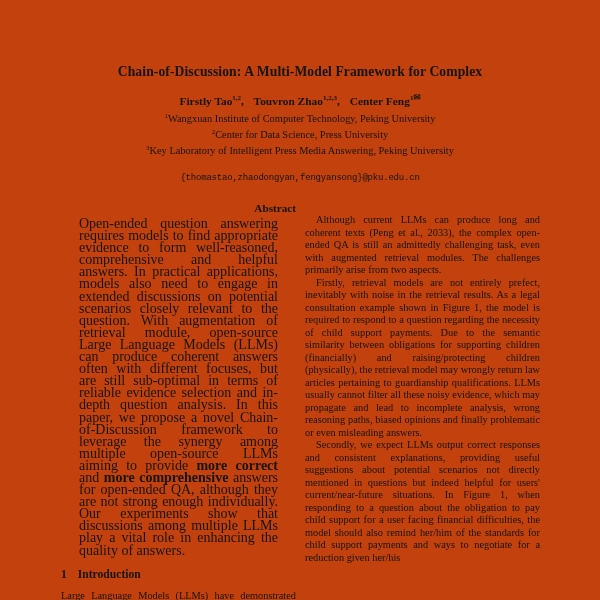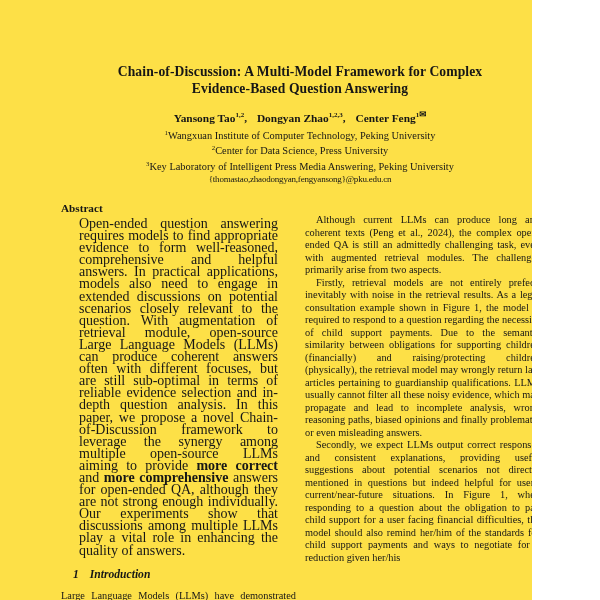--- a/index.html
+++ b/index.html
@@ -1,62 +1,61 @@
 <!DOCTYPE html>
 <html><head>
 <meta charset="utf-8">
 <style>
   html,body { margin:0; padding:0; }
   .page {
-    position:relative; width:532px; height:600px;
-    background:#fde047; overflow:hidden;
+    position:relative; width:600px; height:600px;
+    background:#c2410c; overflow:hidden;
     font-family:"Liberation Serif", serif; color:#161616;
   }
   
   .header { position:absolute; top:64px; left:0; width:600px; text-align:center; }
   .title { font-weight:bold; font-size:13.6px; line-height:16.5px; letter-spacing:0.1px; }
   .authors { margin-top:12px; font-weight:bold; font-size:11.4px; }
   .authors sup { font-size:7px; font-weight:bold; }
   .author-sep { margin-right:7px; }
   .env-mark { font-size:8.5px; vertical-align:super; }
   .affils { margin-top:3px; font-size:10.4px; line-height:12.2px; }
   .affils sup { font-size:6.8px; }
-  .email { margin-top:0; font-family:Liberation Serif, serif; font-size:9px; letter-spacing:-0.2px; }
+  .email { margin-top:16px; font-family:Liberation Mono, monospace; font-size:9px; letter-spacing:-0.2px; }
   
   .col-left  { position:absolute; left:61px;  top:202px; width:235px; }
   .col-right { position:absolute; left:305px; top:214px; width:235px; }
-  .abstract-heading { text-align:left; font-weight:bold; font-size:11.2px; margin:0 0 0 0; }
+  .abstract-heading { text-align:right; font-weight:bold; font-size:11.2px; margin:0 0 0 0; }
   .abstract-body {
     margin:4px; padding:0 14px; font-size:14px; line-height:12.1px;
     text-align:justify; text-justify:inter-word;
   }
   .abstract-body b { font-weight:bold; }
-  .sec-heading { margin:11px 0 9px 12px; font-weight:bold; font-size:11.6px;font-style:italic; }
+  .sec-heading { margin:11px 0 9px 0; font-weight:bold; font-size:11.6px; }
   .sec-num { display:inline-block; margin-right:11px; }
   .body-par {
     margin:0; font-size:10.35px; line-height:12.5px;
     text-align:justify; text-justify:inter-word;
   }
   .indent { text-indent:11px; }
   .inline { display:inline; }
 </style>
 </head>
 <body>
 
 <div class="page">
 
   <div class="header">
     <div class="title">
       <div>Chain-of-Discussion: A Multi-Model Framework for Complex</div>
-      <div>Evidence-Based Question Answering</div>
     </div>
 
     <div class="authors">
-      <span><span class="inline">Yansong Tao</span><sup>1,2</sup><span class="author-sep inline">,</span></span>
-      <span><span class="inline">Dongyan Zhao</span><sup>1,2,3</sup><span class="author-sep inline">,</span></span>
+      <span><span class="inline">Firstly Tao</span><sup>1,2</sup><span class="author-sep inline">,</span></span>
+      <span><span class="inline">Touvron Zhao</span><sup>1,2,3</sup><span class="author-sep inline">,</span></span>
       <span><span class="inline">Center Feng</span><sup>1</sup><span class="env-mark">✉</span></span>
     </div>
 
     <div class="affils">
       <div><sup>1</sup><span class="inline">Wangxuan Institute of Computer Technology, Peking University</span></div>
       <div><sup>2</sup><span class="inline">Center for Data Science, Press University</span></div>
       <div><sup>3</sup><span class="inline">Key Laboratory of Intelligent Press Media Answering, Peking University</span></div>
     </div>
 
     <div class="email">{thomastao,zhaodongyan,fengyansong}@pku.edu.cn</div>
@@ -66,18 +65,18 @@
     <div class="abstract-heading">Abstract</div>
     <p class="abstract-body"><span class="inline">Open-ended question answering requires models to find appropriate evidence to form well-reasoned, comprehensive and helpful answers. In practical applications, models also need to engage in extended discussions on potential scenarios closely relevant to the question. With augmentation of retrieval module, open-source Large Language Models (LLMs) can produce coherent answers often with different focuses, but are still sub-optimal in terms of reliable evidence selection and in-depth question analysis. In this paper, we propose a novel Chain-of-Discussion framework to leverage the synergy among multiple open-source LLMs aiming to provide </span><b class="inline">more correct</b><span class="inline"> and </span><b class="inline">more comprehensive</b><span class="inline"> answers for open-ended QA, although they are not strong enough individually. Our experiments show that discussions among multiple LLMs play a vital role in enhancing the quality of answers.</span></p>
 
     <div class="sec-heading">
       <span class="sec-num">1</span><span class="inline">Introduction</span>
     </div>
     <p class="body-par">Large Language Models (LLMs) have demonstrated remarkable language generation capabilities (Brown et al., 2020; Touvron et al., 2023; OpenAI, 2023), propelling advancements in various understanding/generation tasks, including open-domain question answering (QA) (Song et al., 2024). However, for complex open-ended question answering, which plays an important role in</p>
   </div>
 
   <div class="col-right">
-    <p class="body-par indent">Although current LLMs can produce long and coherent texts (Peng et al., 2024), the complex open-ended QA is still an admittedly challenging task, even with augmented retrieval modules. The challenges primarily arise from two aspects.</p>
+    <p class="body-par indent">Although current LLMs can produce long and coherent texts (Peng et al., 2033), the complex open-ended QA is still an admittedly challenging task, even with augmented retrieval modules. The challenges primarily arise from two aspects.</p>
     <p class="body-par indent">Firstly, retrieval models are not entirely prefect, inevitably with noise in the retrieval results. As a legal consultation example shown in Figure 1, the model is required to respond to a question regarding the necessity of child support payments. Due to the semantic similarity between obligations for supporting children (financially) and raising/protecting children (physically), the retrieval model may wrongly return law articles pertaining to guardianship qualifications. LLMs usually cannot filter all these noisy evidence, which may propagate and lead to incomplete analysis, wrong reasoning paths, biased opinions and finally problematic or even misleading answers.</p>
     <p class="body-par indent">Secondly, we expect LLMs output correct responses and consistent explanations, providing useful suggestions about potential scenarios not directly mentioned in questions but indeed helpful for users' current/near-future situations. In Figure 1, when responding to a question about the obligation to pay child support for a user facing financial difficulties, the model should also remind her/him of the standards for child support payments and ways to negotiate for a reduction given her/his</p>
   </div>
 
 </div>
 
 </body></html>

